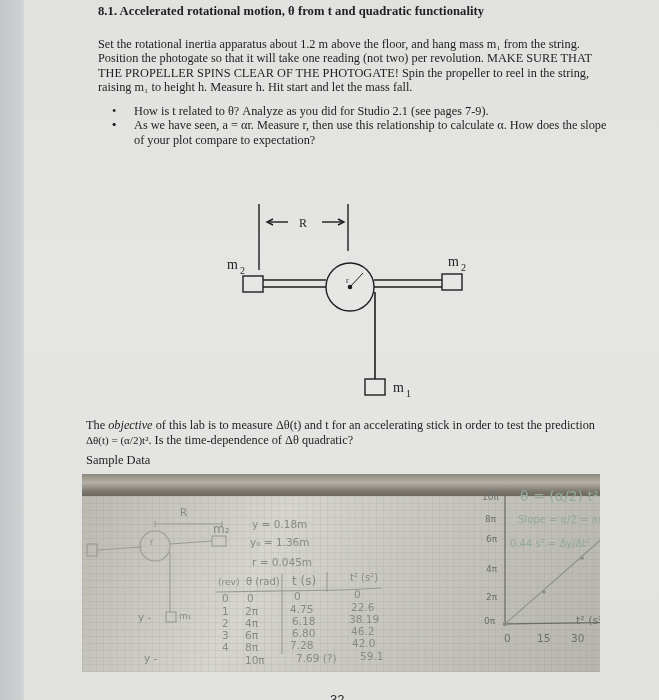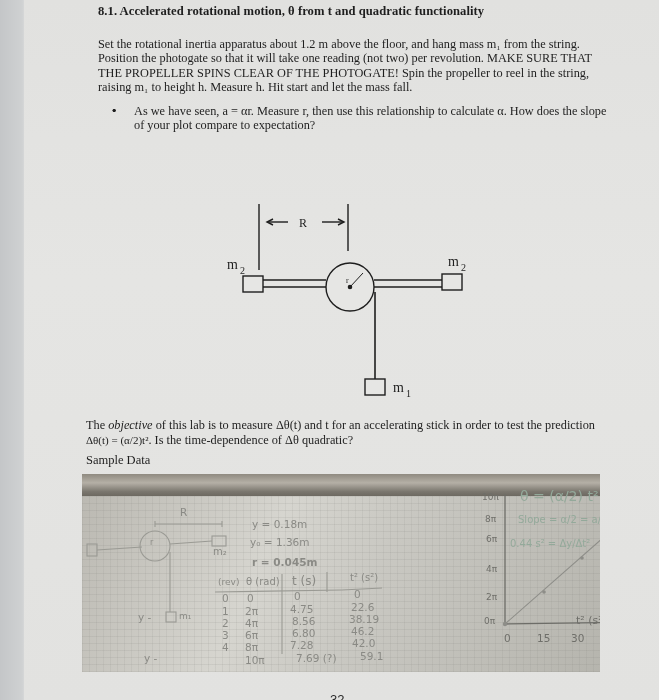--- a/index.html
+++ b/index.html
@@ -33,21 +33,21 @@
 </head>
 <body>
 
 <div class="page"></div>
 
 <div class="heading">8.1. Accelerated rotational motion, θ from t and quadratic functionality</div>
 
 <div class="para">Set the rotational inertia apparatus about 1.2 m above the floor, and hang mass m₁ from the string. Position the photogate so that it will take one reading (not two) per revolution. MAKE SURE THAT THE PROPELLER SPINS CLEAR OF THE PHOTOGATE! Spin the propeller to reel in the string, raising m₁ to height h. Measure h. Hit start and let the mass fall.</div>
 
 <ul class="bullets">
-  <li><span class="dot">•</span></li>
+  <li><span class="dot">•</span><span>How is t related to θ? Analyze as you did for Studio 2.1 (see pages 7-9).</span></li>
   <li><span class="dot">•</span></li>
   <li><span class="dot">•</span><span>As we have seen, a = αr. Measure r, then use this relationship to calculate α. How does the slope of your plot compare to expectation?</span></li>
 </ul>
 
 <svg class="diagram" viewBox="0 0 280 210" width="280" height="210">
   <g stroke="#1e1e1e" fill="none" stroke-width="1.4">
 
     <line x1="49" y1="9" x2="49" y2="75"></line>
     <line x1="138" y1="9" x2="138" y2="56"></line>
     <line x1="58" y1="27" x2="78" y2="27"></line>
@@ -116,48 +116,48 @@
       <circle cx="462" cy="118" r="1.8"></circle>
       <circle cx="500" cy="84" r="1.8"></circle>
       <circle cx="520" cy="66" r="1.8"></circle>
       <circle cx="540" cy="44" r="1.8"></circle>
       <circle cx="423" cy="150" r="2.2"></circle>
     </g>
   </svg>
 
   <span class="hw" style="left:98px;top:32px;">R</span>
   <span class="hw" style="left:68px;top:64px;font-size:8px;">r</span>
-  <span class="hw" style="left:131px;top:72px;font-size:10px;">m₂</span>
+  <span class="hw" style="left:131px;top:48px;font-size:12px;">m₂</span>
   <span class="hw" style="left:97px;top:137px;font-size:9px;">m₁</span>
   <span class="hw" style="left:56px;top:137px;">y -</span>
   <span class="hw" style="left:62px;top:178px;">y -</span>
 
   <span class="hw" style="left:170px;top:44px;">y = 0.18m</span>
   <span class="hw" style="left:168px;top:62px;">y₀ = 1.36m</span>
-  <span class="hw" style="left:170px;top:82px;font-weight:bold;">r = 0.045m</span>
+  <span class="hw" style="left:170px;top:82px;">r = 0.045m</span>
 
   <span class="hw" style="left:136px;top:103px;font-size:9px;">(rev)</span>
   <span class="hw" style="left:164px;top:102px;font-size:10px;">θ (rad)</span>
   <span class="hw" style="left:210px;top:100px;font-size:12px;">t (s)</span>
   <span class="hw" style="left:268px;top:98px;font-size:10px;">t² (s²)</span>
 
   <div>
     <span class="hw" style="left:140px;top:118px;">0</span>
     <span class="hw" style="left:165px;top:118px;">0</span>
     <span class="hw" style="left:212px;top:116px;">0</span>
     <span class="hw" style="left:272px;top:114px;">0</span>
 
     <span class="hw" style="left:140px;top:131px;">1</span>
     <span class="hw" style="left:163px;top:131px;">2π</span>
     <span class="hw" style="left:208px;top:129px;">4.75</span>
     <span class="hw" style="left:269px;top:127px;">22.6</span>
 
     <span class="hw" style="left:140px;top:143px;">2</span>
     <span class="hw" style="left:163px;top:143px;">4π</span>
-    <span class="hw" style="left:210px;top:141px;">8.56</span>
+    <span class="hw" style="left:210px;top:141px;">6.18</span>
     <span class="hw" style="left:267px;top:139px;">38.19</span>
 
     <span class="hw" style="left:140px;top:155px;">3</span>
     <span class="hw" style="left:163px;top:155px;">6π</span>
     <span class="hw" style="left:210px;top:153px;">6.80</span>
     <span class="hw" style="left:269px;top:151px;">46.2</span>
 
     <span class="hw" style="left:140px;top:167px;">4</span>
     <span class="hw" style="left:163px;top:167px;">8π</span>
     <span class="hw" style="left:208px;top:165px;">7.28</span>

